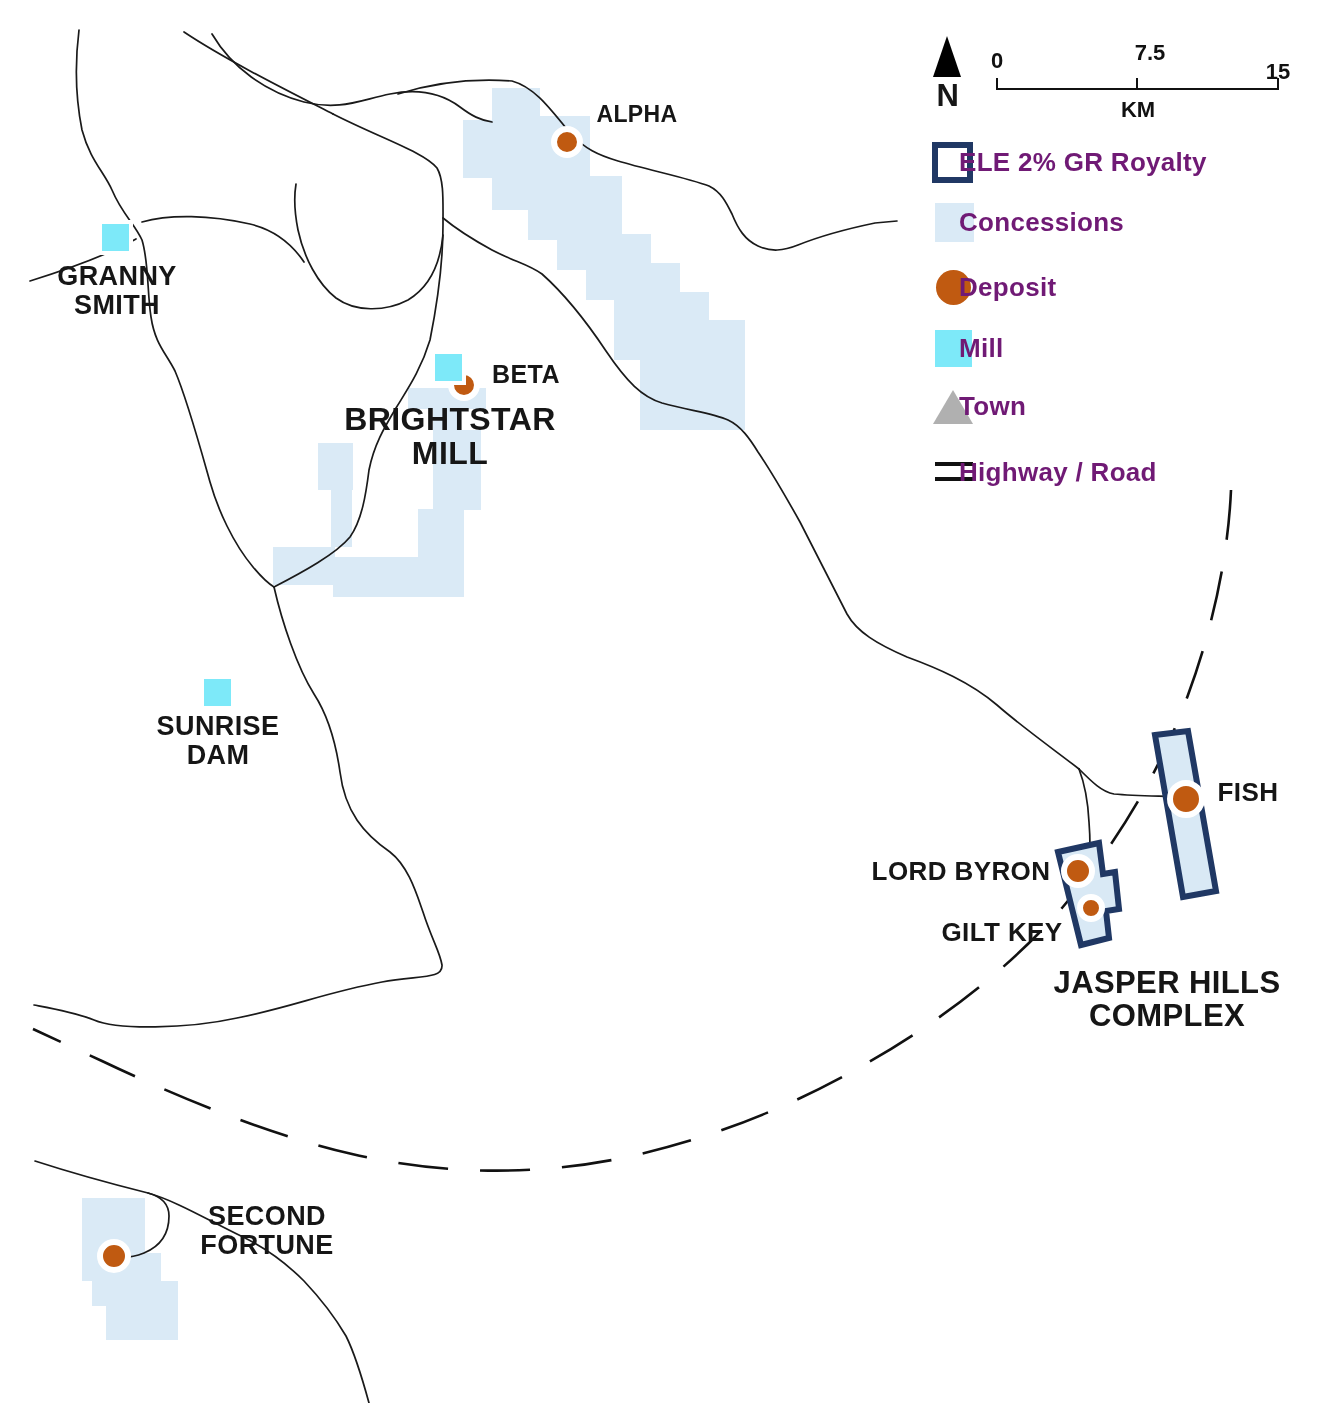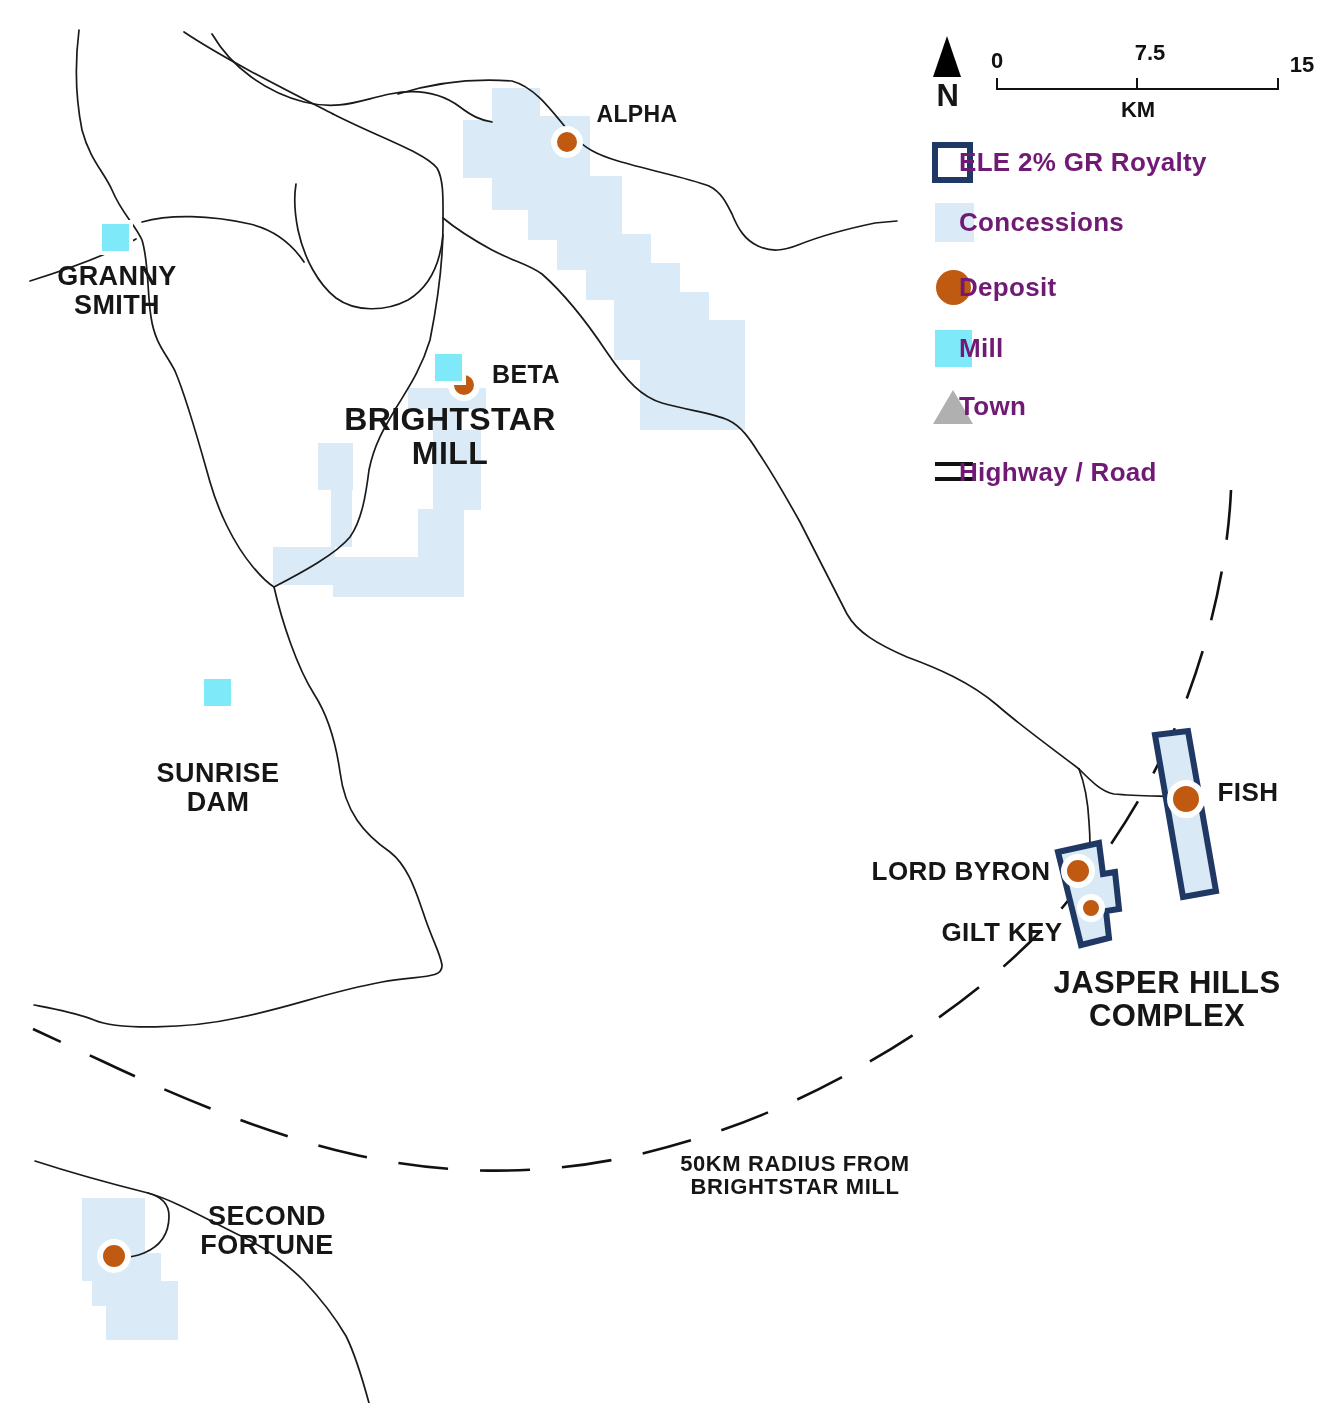--- a/index.html
+++ b/index.html
@@ -12,37 +12,37 @@
     position:absolute;transform:translate(-50%,-50%);
     font-weight:700;color:#161616;text-align:center;white-space:nowrap;
     letter-spacing:.4px;line-height:1.06;
   }
   .lbl div{white-space:nowrap;}
   
   #lbl-granny{left:117px;top:291px;font-size:27px;}
   #lbl-alpha{left:637px;top:114px;font-size:23px;}
   #lbl-beta{left:526px;top:374px;font-size:25px;}
   #lbl-brightstar{left:450px;top:437px;font-size:32px;}
-  #lbl-sunrise{left:218px;top:741px;font-size:27px;margin-top:47px;}
+  #lbl-sunrise{left:218px;top:741px;font-size:27px;}
   #lbl-fish{left:1248px;top:793px;font-size:26px;}
   #lbl-lordbyron{left:961px;top:872px;font-size:26px;}
   #lbl-giltkey{left:1002px;top:933px;font-size:26px;}
   #lbl-jasper{left:1167px;top:1000px;font-size:31px;}
   #lbl-secondfortune{left:267px;top:1231px;font-size:27px;}
   #lbl-radius{left:795px;top:1175px;font-size:22px;letter-spacing:.6px;}
   
   #north-arrow{position:absolute;left:933px;top:36px;width:0;height:0;
     border-left:14px solid transparent;border-right:14px solid transparent;
     border-bottom:41px solid #000;}
   #north-label{left:948px;top:96px;font-size:31px;}
   
   .scale-num{position:absolute;transform:translate(-50%,-50%);font-weight:700;font-size:22px;color:#111;}
   #scale-0{left:997px;top:61px;}
   #scale-mid{left:1138px;top:53px;margin-left:12px;}
-  #scale-15{left:1278px;top:65px;margin-left:24px;}
+  #scale-15{left:1278px;top:72px;}
   #scale-km{left:1138px;top:110px;text-align:right;}
   #scale-line{position:absolute;left:996px;top:88px;width:283px;height:2px;background:#111;}
   .scale-tick{position:absolute;width:2px;height:12px;background:#111;top:78px;}
   #tick-a{left:996px;} #tick-b{left:1136px;} #tick-c{left:1277px;}
   
   .leg-label{position:absolute;left:959px;transform:translateY(-50%);
     font-weight:700;font-size:26px;color:#701a75;letter-spacing:.3px;white-space:nowrap;}
   #leg-royalty-swatch{position:absolute;left:932px;top:142px;width:41px;height:41px;
     box-sizing:border-box;border:6px solid #203864;background:#fff;}
   #leg-concession-swatch{position:absolute;left:935px;top:203px;width:39px;height:39px;background:#daeaf6;}
@@ -155,24 +155,20 @@
   <div class="lbl" id="lbl-lordbyron">LORD BYRON</div>
   <div class="lbl" id="lbl-giltkey">GILT KEY</div>
   <div class="lbl" id="lbl-secondfortune">
     <div>SECOND</div>
     <div>FORTUNE</div>
   </div>
   <div class="lbl" id="lbl-jasper">
     <div>JASPER HILLS</div>
     <div>COMPLEX</div>
   </div>
-  <div class="lbl" id="lbl-radius">
-    <div>50KM RADIUS FROM</div>
-    <div>BRIGHTSTAR MILL</div>
-  </div>
 
   <div id="north-arrow"></div>
   <div class="lbl" id="north-label">N</div>
 
   <div>
     <div class="scale-num" id="scale-0">0</div>
     <div class="scale-num" id="scale-mid">7.5</div>
     <div class="scale-num" id="scale-15">15</div>
     <div id="scale-line"></div>
     <div class="scale-tick" id="tick-a"></div>

